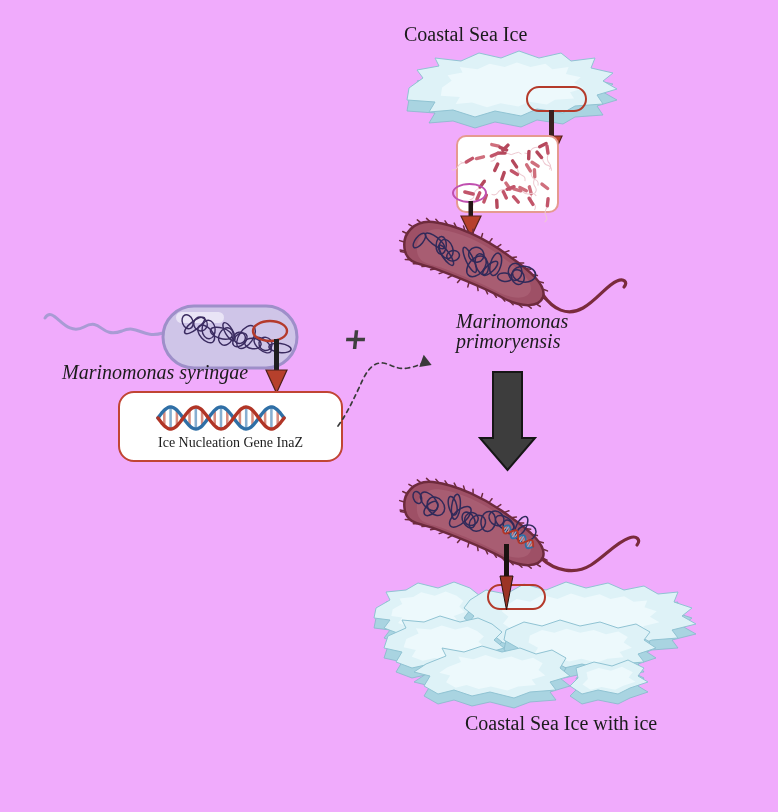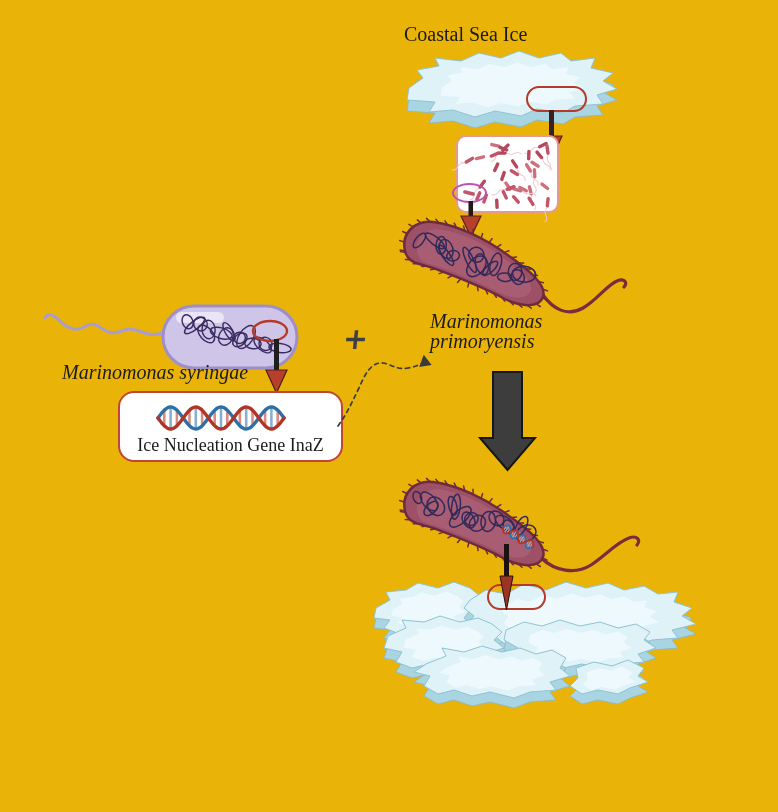--- a/index.html
+++ b/index.html
@@ -1,22 +1,22 @@
 <!DOCTYPE html>
 <html><head>
 <meta charset="utf-8">
 <style>
   html,body{margin:0;padding:0;background:#fff;}
-  .canvas{position:relative;width:778px;height:812px;background:#eab308;overflow:hidden;
+  .canvas{position:relative;width:778px;height:812px;background:#f0abfc;overflow:hidden;
           font-family:"Liberation Serif",serif;color:#1b1b1b;}
   .abs{position:absolute;}
   .lbl{font-size:20px;line-height:21px;white-space:nowrap;}
   .lbl-italic{font-style:italic;line-height:20px;}
   .gene-box{border:2.2px solid #c14534;border-radius:16px;background:#fff;}
-  .gene-lbl{font-size:18px;text-align:center;color:#1c1c1c;white-space:nowrap;}
+  .gene-lbl{font-size:14px;text-align:center;color:#1c1c1c;white-space:nowrap;}
   .red-rect{border:2.5px solid #b43a2a;border-radius:13px;background:transparent;}
   .sample-box{border:2px solid #e59a90;border-radius:10px;background:#fff;}
   .magenta-ellipse{border:2.2px solid #c050b0;border-radius:50%;background:transparent;}
   .plus{font-family:"DejaVu Sans",sans-serif;font-weight:bold;font-size:30px;color:#3f3f3f;
         transform:skewX(-6deg);}
   svg{display:block;overflow:visible;}
 </style>
 </head>
 <body>
 
@@ -221,21 +221,21 @@
       <ellipse cx="85.5" cy="55.3" rx="12.006430432200432" ry="7.720832491177134" transform="rotate(131 85.5 55.3)" fill="none" stroke="#312a5a" stroke-width="1.5"></ellipse>
       <ellipse cx="90.8" cy="53.2" rx="10.746912589296699" ry="6.0685116143431515" transform="rotate(74 90.8 53.2)" fill="none" stroke="#312a5a" stroke-width="1.5"></ellipse>
       <ellipse cx="99.2" cy="57.3" rx="9.643686030060053" ry="3.7124728393973783" transform="rotate(137 99.2 57.3)" fill="none" stroke="#312a5a" stroke-width="1.5"></ellipse>
       <ellipse cx="104.7" cy="53.3" rx="11.536806786432862" ry="5.302661155350506" transform="rotate(105 104.7 53.3)" fill="none" stroke="#312a5a" stroke-width="1.5"></ellipse>
       <ellipse cx="113.7" cy="66.2" rx="7.143465809524059" ry="4.239767272374593" transform="rotate(7 113.7 66.2)" fill="none" stroke="#312a5a" stroke-width="1.5"></ellipse>
       <ellipse cx="124.1" cy="60.8" rx="8.591559736058116" ry="6.7952408290002495" transform="rotate(92 124.1 60.8)" fill="none" stroke="#312a5a" stroke-width="1.5"></ellipse>
       <ellipse cx="126.8" cy="66.1" rx="7.5603268556296825" ry="6.283199813799001" transform="rotate(69 126.8 66.1)" fill="none" stroke="#312a5a" stroke-width="1.5"></ellipse>
       <ellipse cx="133.1" cy="63.2" rx="11.585078002884984" ry="7.91635394981131" transform="rotate(5 133.1 63.2)" fill="none" stroke="#312a5a" stroke-width="1.5"></ellipse>
     </svg>
 
-  <div class="abs lbl lbl-italic" style="left:430px;top:311px;">
+  <div class="abs lbl lbl-italic" style="left:456px;top:311px;">
     <div>Marinomonas</div>
     <div>primoryensis</div>
   </div>
 
   <svg class="abs" id="pseSvg" style="left:36px;top:294px;" width="272" height="104">
       <path d="M 9,24 C 18,10 28,44 48,33 C 66,23 64,45 86,37 C 102,30 106,45 127,39" fill="none" stroke="#a99bd4" stroke-width="3" stroke-linecap="round"></path>
       <rect x="127" y="12" width="134" height="62" rx="31" fill="#cfc5e8" stroke="#9e8fc9" stroke-width="3"></rect>
       <rect x="140" y="18" width="48" height="11" rx="5.5" fill="#e9e4f6"></rect>
       <ellipse cx="151.6" cy="27.7" rx="7.20789684113115" ry="5.228275237529306" transform="rotate(68 151.6 27.7)" fill="none" stroke="#3a2b60" stroke-width="1.4249999999999998"></ellipse>
       <ellipse cx="158.6" cy="31.4" rx="12.382283327635378" ry="4.140652489708736" transform="rotate(142 158.6 31.4)" fill="none" stroke="#3a2b60" stroke-width="1.4249999999999998"></ellipse>
@@ -397,15 +397,16 @@
     </svg>
 
   <div class="abs red-rect" style="left:487px;top:584px;width:55px;height:22px;"></div>
 
   <svg class="abs" style="left:494px;top:540px;" width="26" height="74">
     <rect x="10" y="4" width="5" height="34" fill="#1c1310"></rect>
     <polygon points="6,36 19,36 12.5,70" fill="#9c3425" stroke="#2a130d" stroke-width="1"></polygon>
   </svg>
 
   <div class="abs lbl" style="left:465px;top:713px;">
+    <div>Coastal Sea Ice with ice</div>
   </div>
 
 </div>
 
 </body></html>

